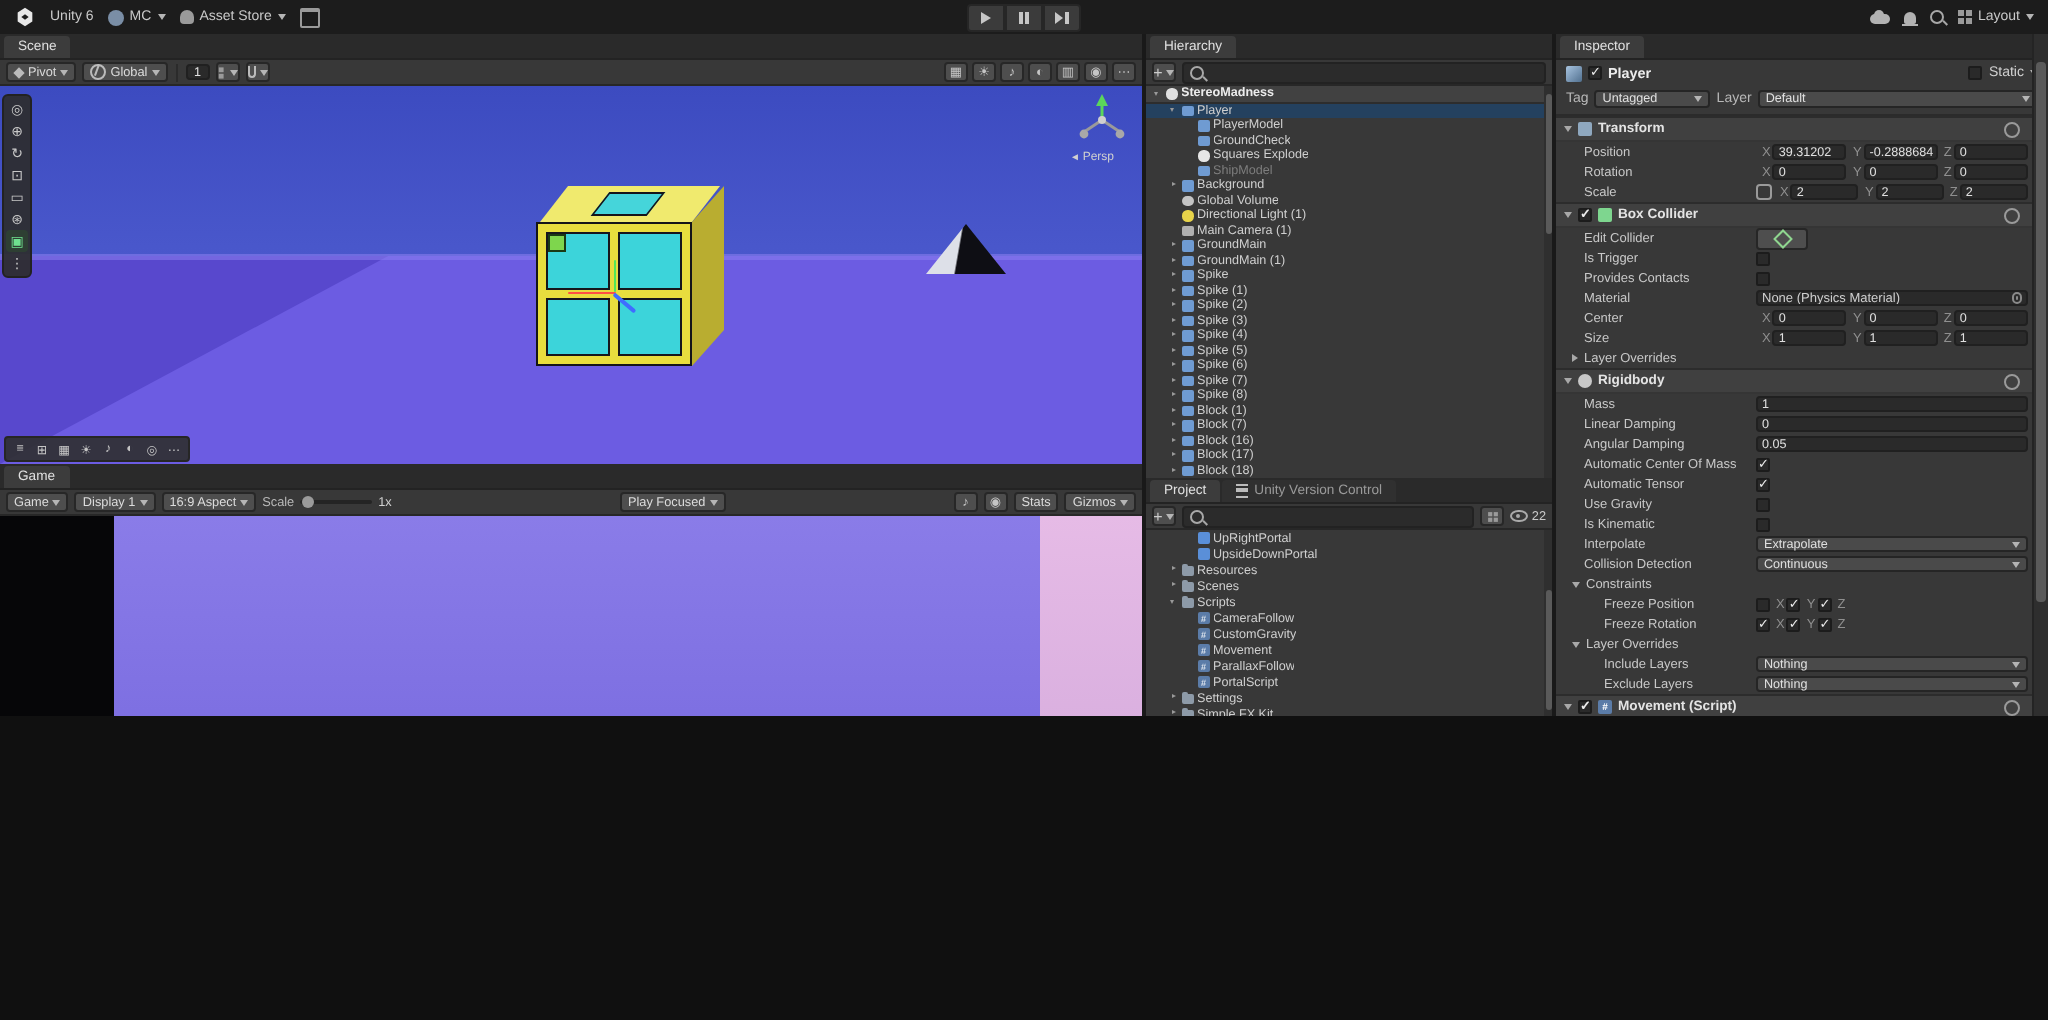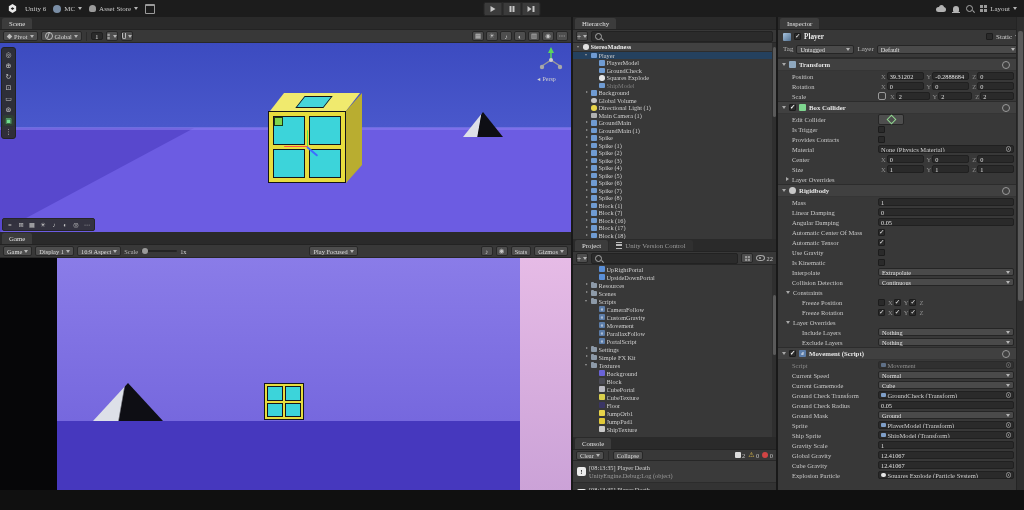--- a/index.html
+++ b/index.html
@@ -1,16 +1,16 @@
 <!DOCTYPE html>
 <html><head>
 <meta charset="utf-8">
 <style>
   html,body{margin:0;padding:0;background:#101010}
-  #app{position:relative;width:1024px;height:490px;background:#191919;font-family:Liberation Serif, serif;color:#d2d2d2;font-size:7px;overflow:hidden}
+  #app{position:relative;width:1024px;height:358px;background:#191919;font-family:Liberation Sans, sans-serif;color:#d2d2d2;font-size:7px;overflow:hidden}
   .spacer{flex:1}
   .panel{position:absolute;background:#383838;overflow:hidden}
 
   
   #topbar{position:absolute;left:0;top:0;width:1024px;height:17px;background:#1c1c1c;display:flex;align-items:center;gap:7px;padding:0 7px;box-sizing:border-box;font-size:7px}
   .tb-item{display:flex;align-items:center;gap:3px;color:#c9c9c9;white-space:nowrap}
   .avatar{width:8px;height:8px;border-radius:50%;background:#7a8ea6;display:inline-block}
   .person{width:7px;height:7px;border-radius:50% 50% 2px 2px;background:#9a9a9a}
   .winicn{width:8px;height:7px;border:1px solid #9a9a9a;border-top-width:2px;border-radius:1px}
   .caret{width:0;height:0;border-left:2.5px solid transparent;border-right:2.5px solid transparent;border-top:3px solid #b5b5b5;flex:none}

